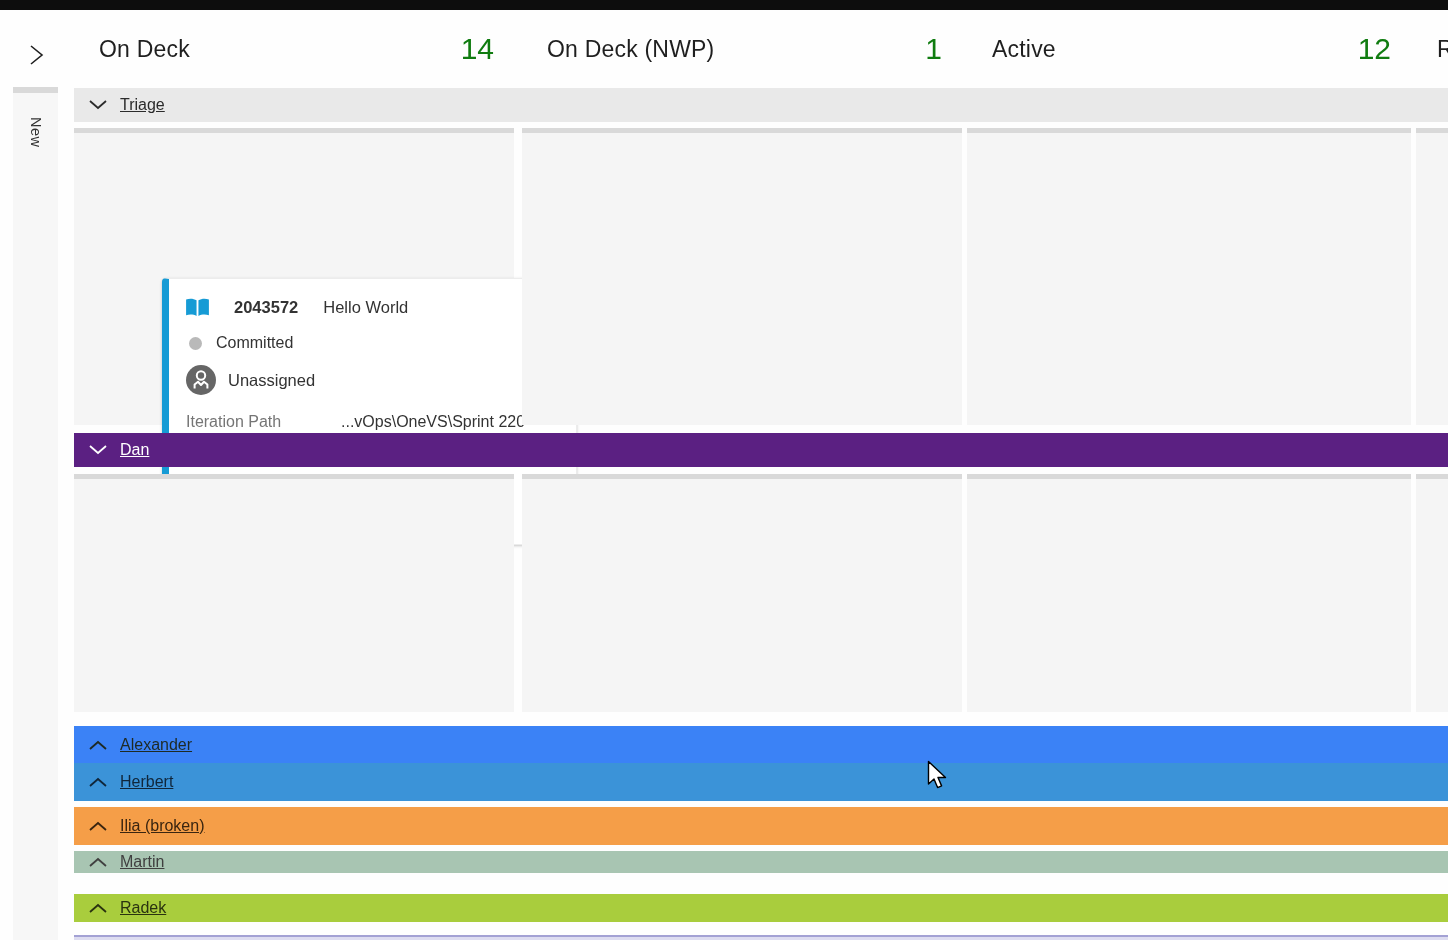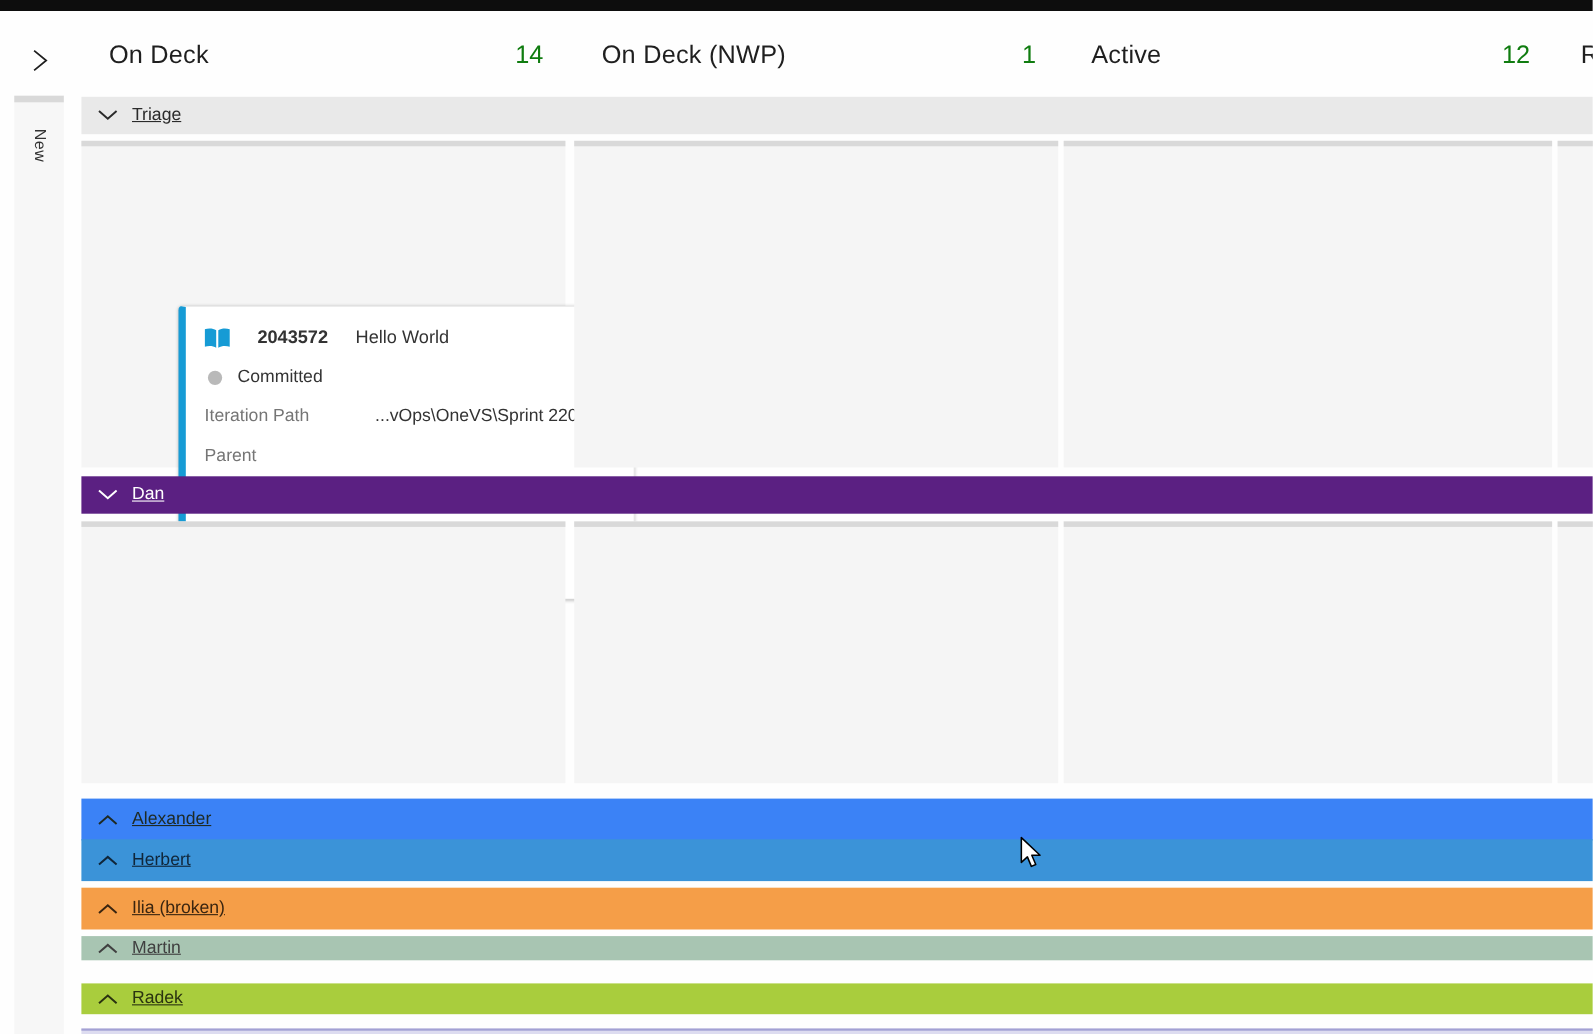--- a/index.html
+++ b/index.html
@@ -7,21 +7,21 @@
     width:1448px;height:940px;overflow:hidden;position:relative;
     background:#fefefe;font-family:"Liberation Sans",sans-serif;
     -webkit-font-smoothing:antialiased;color:#212121;
   }
   .topbar{position:absolute;left:0;top:0;width:1448px;height:10px;background:#0d0d0d;}
   
   .board-collapse{position:absolute;left:22px;top:40px;width:28px;height:30px;
     display:flex;align-items:center;justify-content:center;color:#1f1f1f;cursor:pointer;background:none;border:none;}
   .colhead{position:absolute;top:10px;height:78px;display:flex;align-items:center;}
   .colhead .label{font-size:23px;color:#1f1f1f;padding-left:25px;letter-spacing:.2px;}
-  .colhead .count{margin-left:auto;font-size:23px;color:#107C10;padding-right:20px;}
+  .colhead .count{margin-left:auto;font-size:30px;color:#107C10;padding-right:20px;}
   .colhead.c1{left:74px;width:440px;}
   .colhead.c2{left:522px;width:440px;}
   .colhead.c3{left:967px;width:444px;}
   .colhead.c4{left:1416px;width:120px;}
   .colhead.c4 .label{padding-left:21px;}
   
   .newcol{position:absolute;left:13px;top:87px;width:45px;height:853px;
     background:#f7f7f7;border-top:6px solid #d9d9d9;cursor:pointer;}
   .newcol .vtext{writing-mode:vertical-rl;font-size:14.5px;color:#333;
     display:block;margin:24px auto 0 auto;letter-spacing:.5px;}
@@ -117,20 +117,30 @@
             <path d="M24,1.5 C20.5,0.2 16,0.4 13,2.4 V19 C16,17.2 20.5,17 24,18.2 Z"></path>
           </svg>
         </span>
         <span class="wid">2043572</span>
         <span class="wtitle">Hello World</span>
       </div>
       <div class="staterow">
         <span class="statedot"></span>
         <span class="statetxt">Committed</span>
       </div>
+      <div class="assignrow">
+        <span>
+          <svg width="30" height="30" viewBox="0 0 30 30">
+            <circle cx="15" cy="15" r="15" fill="#666666"></circle>
+            <circle cx="15" cy="10.5" r="4.2" fill="none" stroke="#ffffff" stroke-width="2"></circle>
+            <path d="M8.6,23.6 L8.6,19.6 L12,16.8 L15,20 L18,16.8 L21.4,19.6 L21.4,23.6" fill="none" stroke="#ffffff" stroke-width="2" stroke-linejoin="round"></path>
+          </svg>
+        </span>
+        <span class="assigntxt">Unassigned</span>
+      </div>
       <div class="fieldrow">
         <span class="flabel">Iteration Path</span>
         <span class="fvalue">...vOps\OneVS\Sprint 220</span>
       </div>
       <div class="fieldrow">
         <span class="flabel">Parent</span>
         <span class="fvalue"></span>
       </div>
       <div class="fieldrow">
         <span class="flabel">Priority</span>

